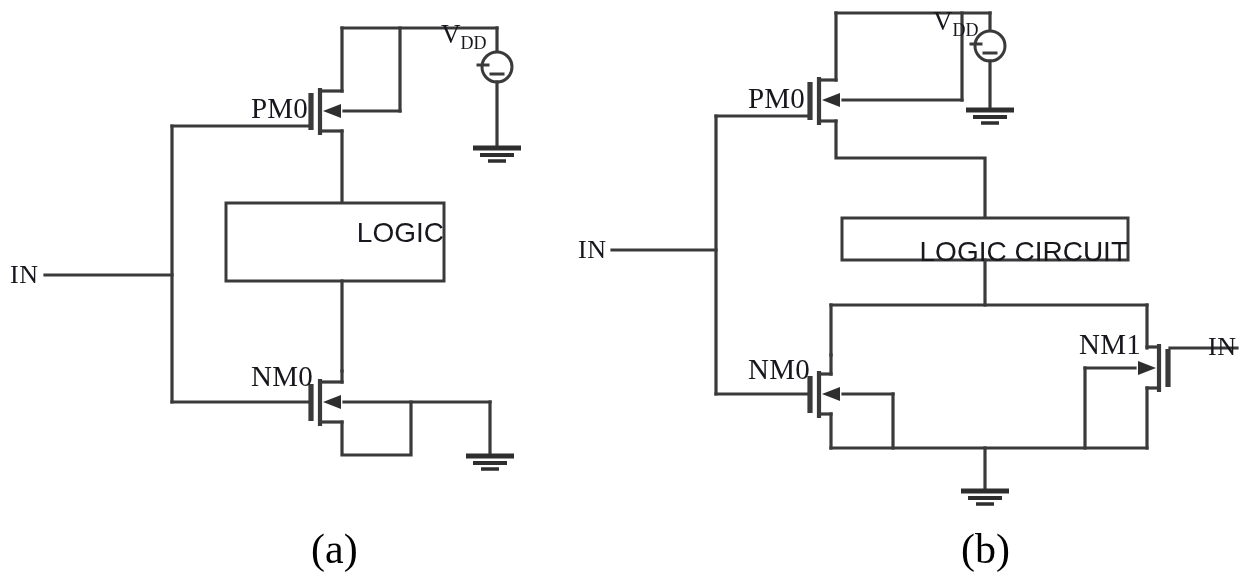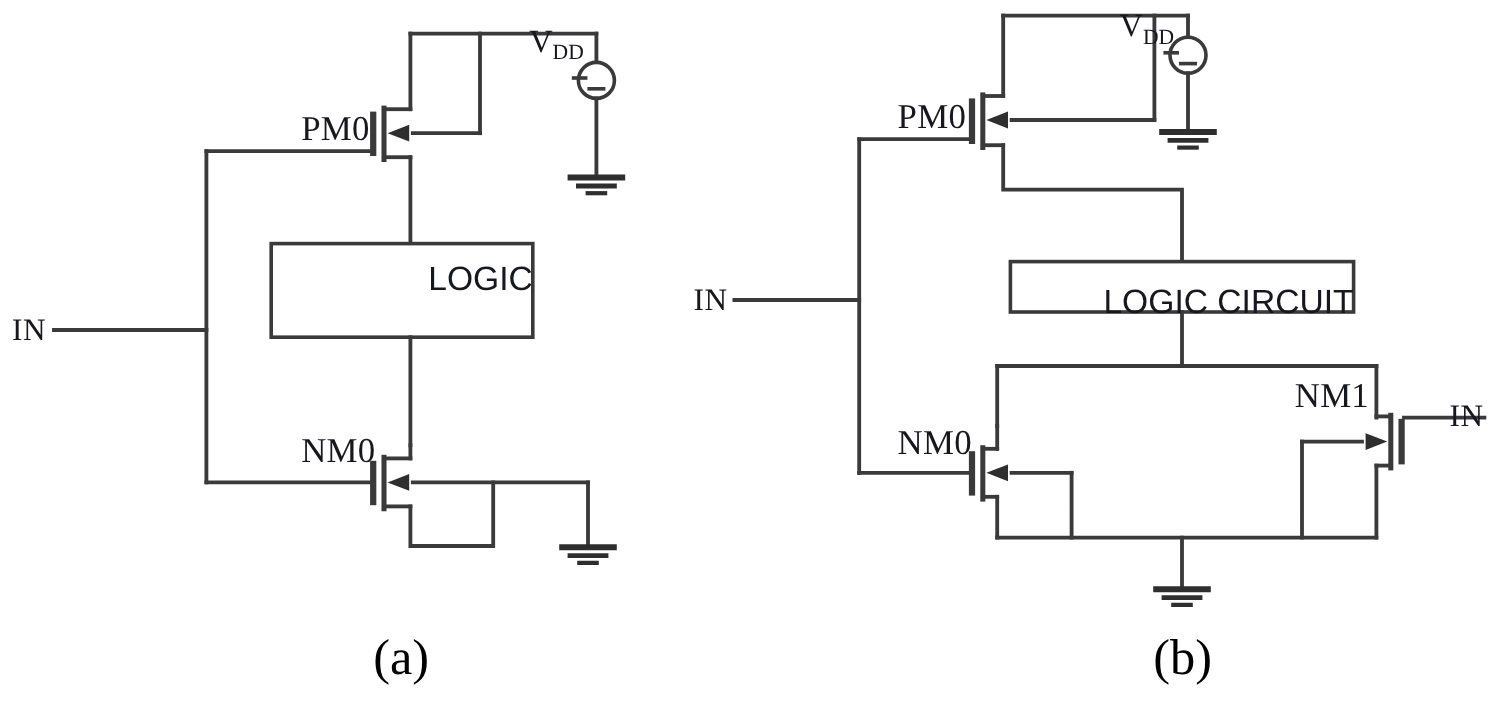--- a/index.html
+++ b/index.html
@@ -215,21 +215,21 @@
   <div class="caption" style="left:311px;top:525px;">(a)</div>
 
   <div class="lbl inlbl" style="left:578px;top:237px;">IN</div>
 
   <div class="lbl inlbl" style="left:1208px;top:334px;">IN</div>
 
   <div class="lbl devlbl" style="left:748px;top:84px;">PM0</div>
 
   <div class="lbl devlbl" style="left:748px;top:355px;">NM0</div>
 
-  <div class="lbl devlbl" style="left:1079px;top:316px;">NM1</div>
+  <div class="lbl devlbl" style="left:1079px;top:330px;">NM1</div>
 
   <div class="lbl vddlbl" style="left:933px;top:8px;">
     <span>V</span><sub>DD</sub>
   </div>
 
   <div class="boxlbl" style="left:842px;top:235px;width:286px;">
     <div>LOGIC CIRCUIT</div>
   </div>
 
   <div class="caption" style="left:961px;top:525px;">(b)</div>

